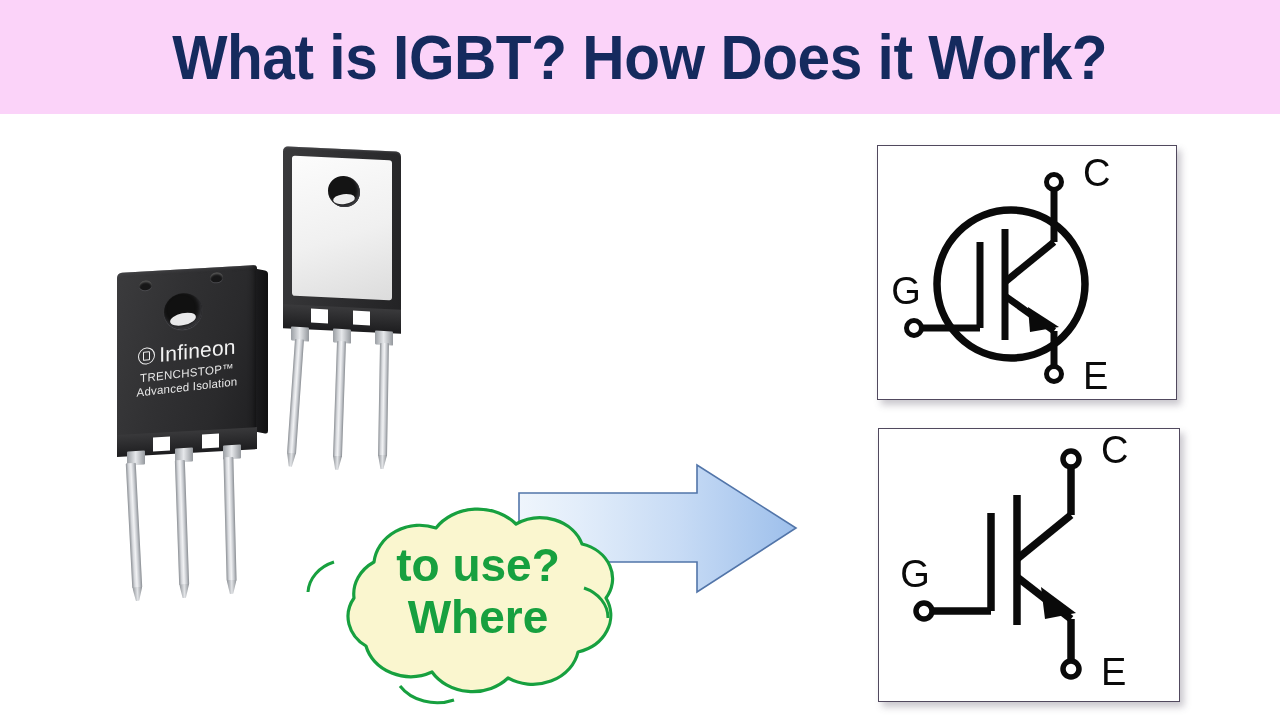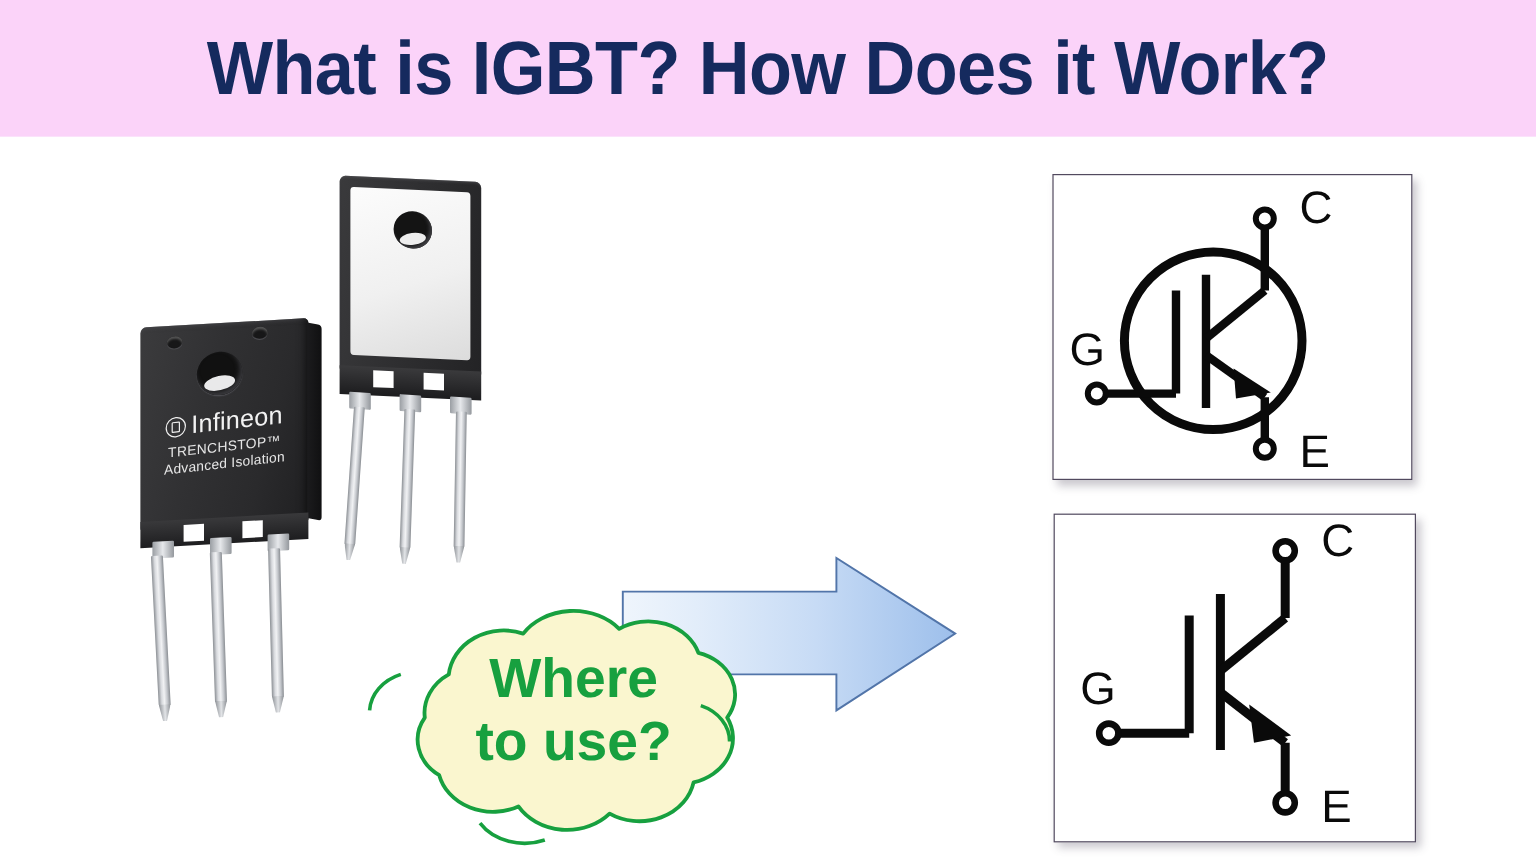--- a/index.html
+++ b/index.html
@@ -262,22 +262,22 @@
                a46,40 0 0 1 -70,26
                a48,42 0 0 1 -76,-6
                a46,40 0 0 1 -66,-26
                a42,36 0 0 1 -12,-48
                a44,38 0 0 1 20,-36 Z" fill="#FAF6CF" stroke="#17A03F" stroke-width="3.2" stroke-linejoin="round"></path>
       <path d="M30,92 a40,34 0 0 1 26,-30" fill="none" stroke="#17A03F" stroke-width="3"></path>
       <path d="M330,118 a38,32 0 0 0 -24,-30" fill="none" stroke="#17A03F" stroke-width="3"></path>
       <path d="M122,186 a44,36 0 0 0 54,14" fill="none" stroke="#17A03F" stroke-width="3"></path>
     </svg>
     <div id="cloud-text-wrap">
+      <div>to use?</div>
       <div>Where</div>
-      <div>to use?</div>
     </div>
   </div>
 </div>
 
 <div class="symbol-box" id="symbol-box-circled" style="border-color: rgb(81, 73, 94);">
   <svg viewBox="0 0 298 253" aria-hidden="true">
     <g stroke="#0A0A0A" fill="none" stroke-width="7" stroke-linecap="butt">
 
       <circle cx="133" cy="138" r="74" stroke-width="7.5"></circle>
 

